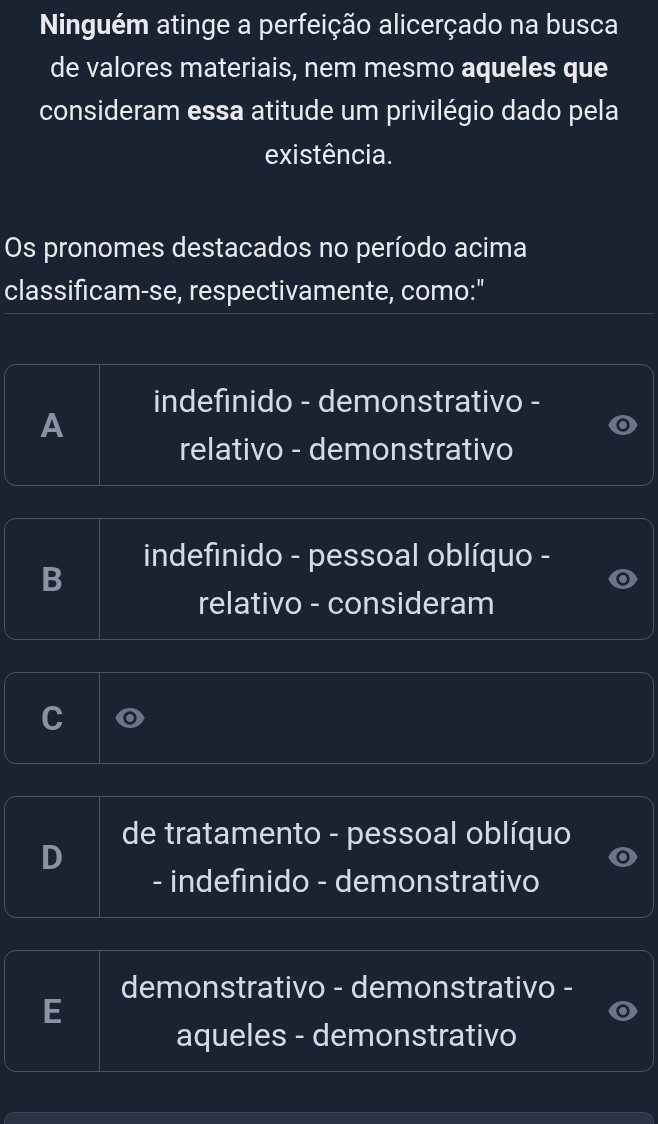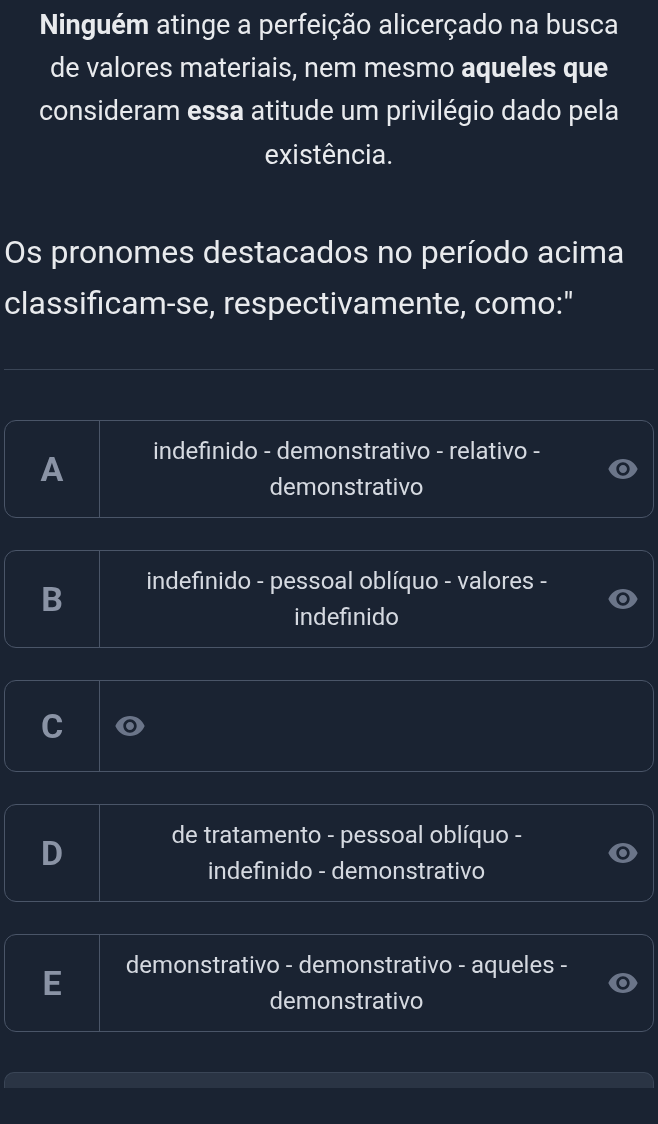--- a/index.html
+++ b/index.html
@@ -22,24 +22,23 @@
       font-size: 27px;
       line-height: 1.6;
       text-align: center;
       padding: 0 30px;
       margin-bottom: 50px;
     }
     .passage .bold {
       font-weight: 700;
     }
     .question {
-      font-size: 32px;
+      font-size: 27px;
       line-height: 1.6;
       text-align: left;
-      margin-bottom: 40px;
       padding: 0 0 0 0;
     }
     .divider {
       border: none;
       border-top: 1px solid #3a4556;
       margin-bottom: 50px;
     }
     .options {
       display: flex;
       flex-direction: column;
@@ -62,21 +61,21 @@
       font-weight: 700;
       color: #8a93a5;
       border-right: 1px solid #4a5568;
       flex-shrink: 0;
     }
     .option-text {
       flex: 1;
       display: flex;
       align-items: center;
       justify-content: center;
-      font-size: 24px;
+      font-size: 32px;
       line-height: 1.5;
       text-align: center;
       padding: 12px 20px;
       color: #d5d9e0;
     }
     .eye-icon {
       width: 60px;
       display: flex;
       align-items: center;
       justify-content: center;
@@ -111,21 +110,21 @@
         <div class="option-letter">A</div>
         <div class="option-text">indefinido - demonstrativo - relativo - demonstrativo</div>
         <div class="eye-icon">
           <svg viewBox="0 0 24 24">
             <path d="M12 4.5C7 4.5 2.73 7.61 1 12c1.73 4.39 6 7.5 11 7.5s9.27-3.11 11-7.5c-1.73-4.39-6-7.5-11-7.5zM12 17c-2.76 0-5-2.24-5-5s2.24-5 5-5 5 2.24 5 5-2.24 5-5 5zm0-8c-1.66 0-3 1.34-3 3s1.34 3 3 3 3-1.34 3-3-1.34-3-3-3z"></path>
           </svg>
         </div>
       </div>
       <div class="option">
         <div class="option-letter">B</div>
-        <div class="option-text">indefinido - pessoal oblíquo - valores - indefinido</div>
+        <div class="option-text">indefinido - pessoal oblíquo - relativo - consideram</div>
         <div class="eye-icon">
           <svg viewBox="0 0 24 24">
             <path d="M12 4.5C7 4.5 2.73 7.61 1 12c1.73 4.39 6 7.5 11 7.5s9.27-3.11 11-7.5c-1.73-4.39-6-7.5-11-7.5zM12 17c-2.76 0-5-2.24-5-5s2.24-5 5-5 5 2.24 5 5-2.24 5-5 5zm0-8c-1.66 0-3 1.34-3 3s1.34 3 3 3 3-1.34 3-3-1.34-3-3-3z"></path>
           </svg>
         </div>
       </div>
       <div class="option">
         <div class="option-letter">C</div>
         <div class="eye-icon">
           <svg viewBox="0 0 24 24">

